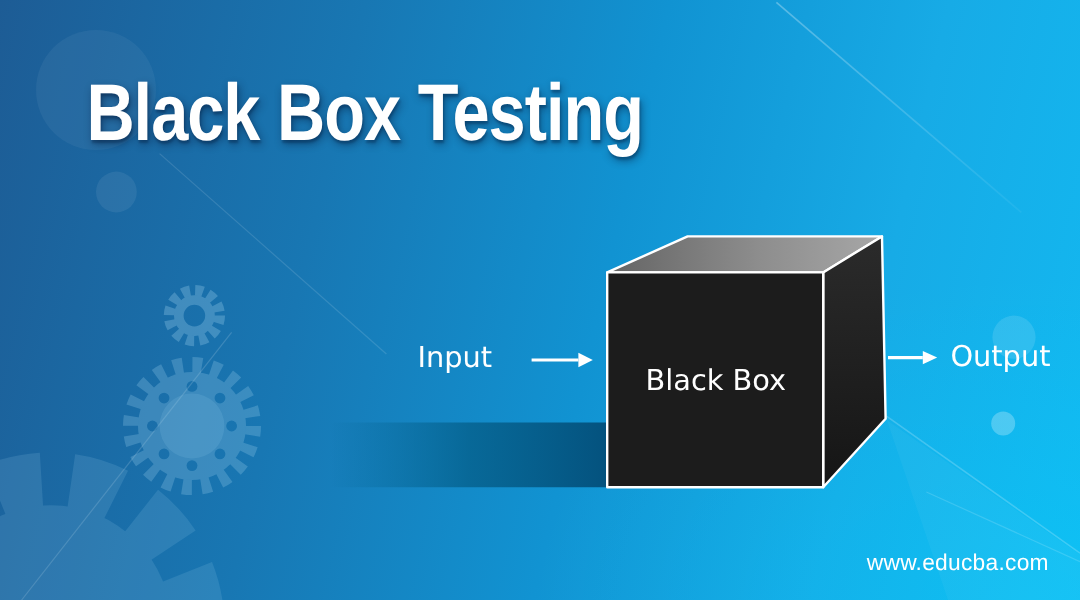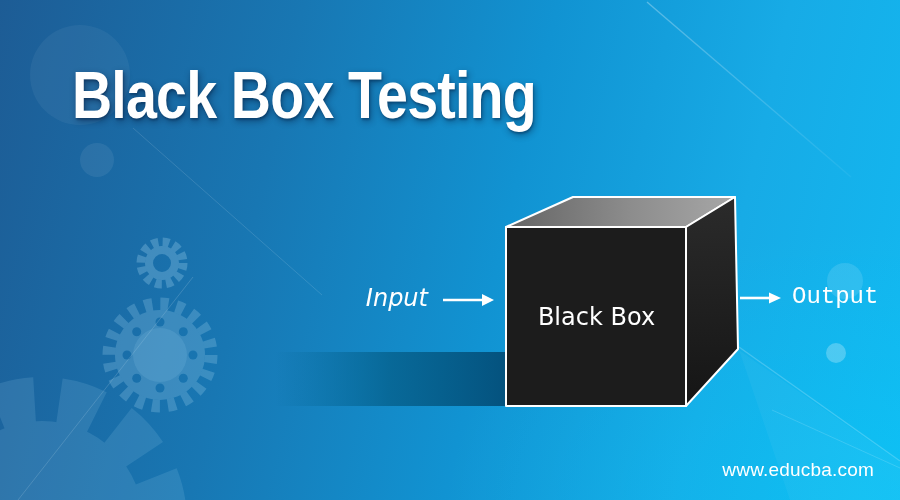--- a/index.html
+++ b/index.html
@@ -17,23 +17,23 @@
     left:72px;top:61px;
     font-size:67px;font-weight:bold;color:var(--text,#fff);
     letter-spacing:-1px;white-space:nowrap;line-height:1;
     transform:scaleX(.83);transform-origin:left top;
     text-shadow:2px 3px 8px rgba(0,20,50,.45),1px 2px 2px rgba(0,25,60,.3);
   }
   .lbl{
     font-family:"DejaVu Sans","Liberation Sans",sans-serif;
     color:var(--text,#fff);font-size:24px;line-height:1.2;white-space:nowrap;
   }
-  .lbl-input{left:330px;top:284px;width:98px;text-align:right;font-style:italic;}
+  .lbl-input{left:330px;top:284px;width:98px;text-align:center;}
   .lbl-box{left:506px;top:303px;width:181px;text-align:center;}
-  .lbl-output{left:792px;top:283px;font-family:Liberation Mono, monospace;}
+  .lbl-output{left:792px;top:283px;}
   .watermark{
     right:26px;top:459px;
     font-size:19px;font-weight:normal;color:var(--text,#fff);letter-spacing:.2px;
   }
   svg{display:block;}
 </style>
 </head>
 <body>
 
 <div class="stage">

